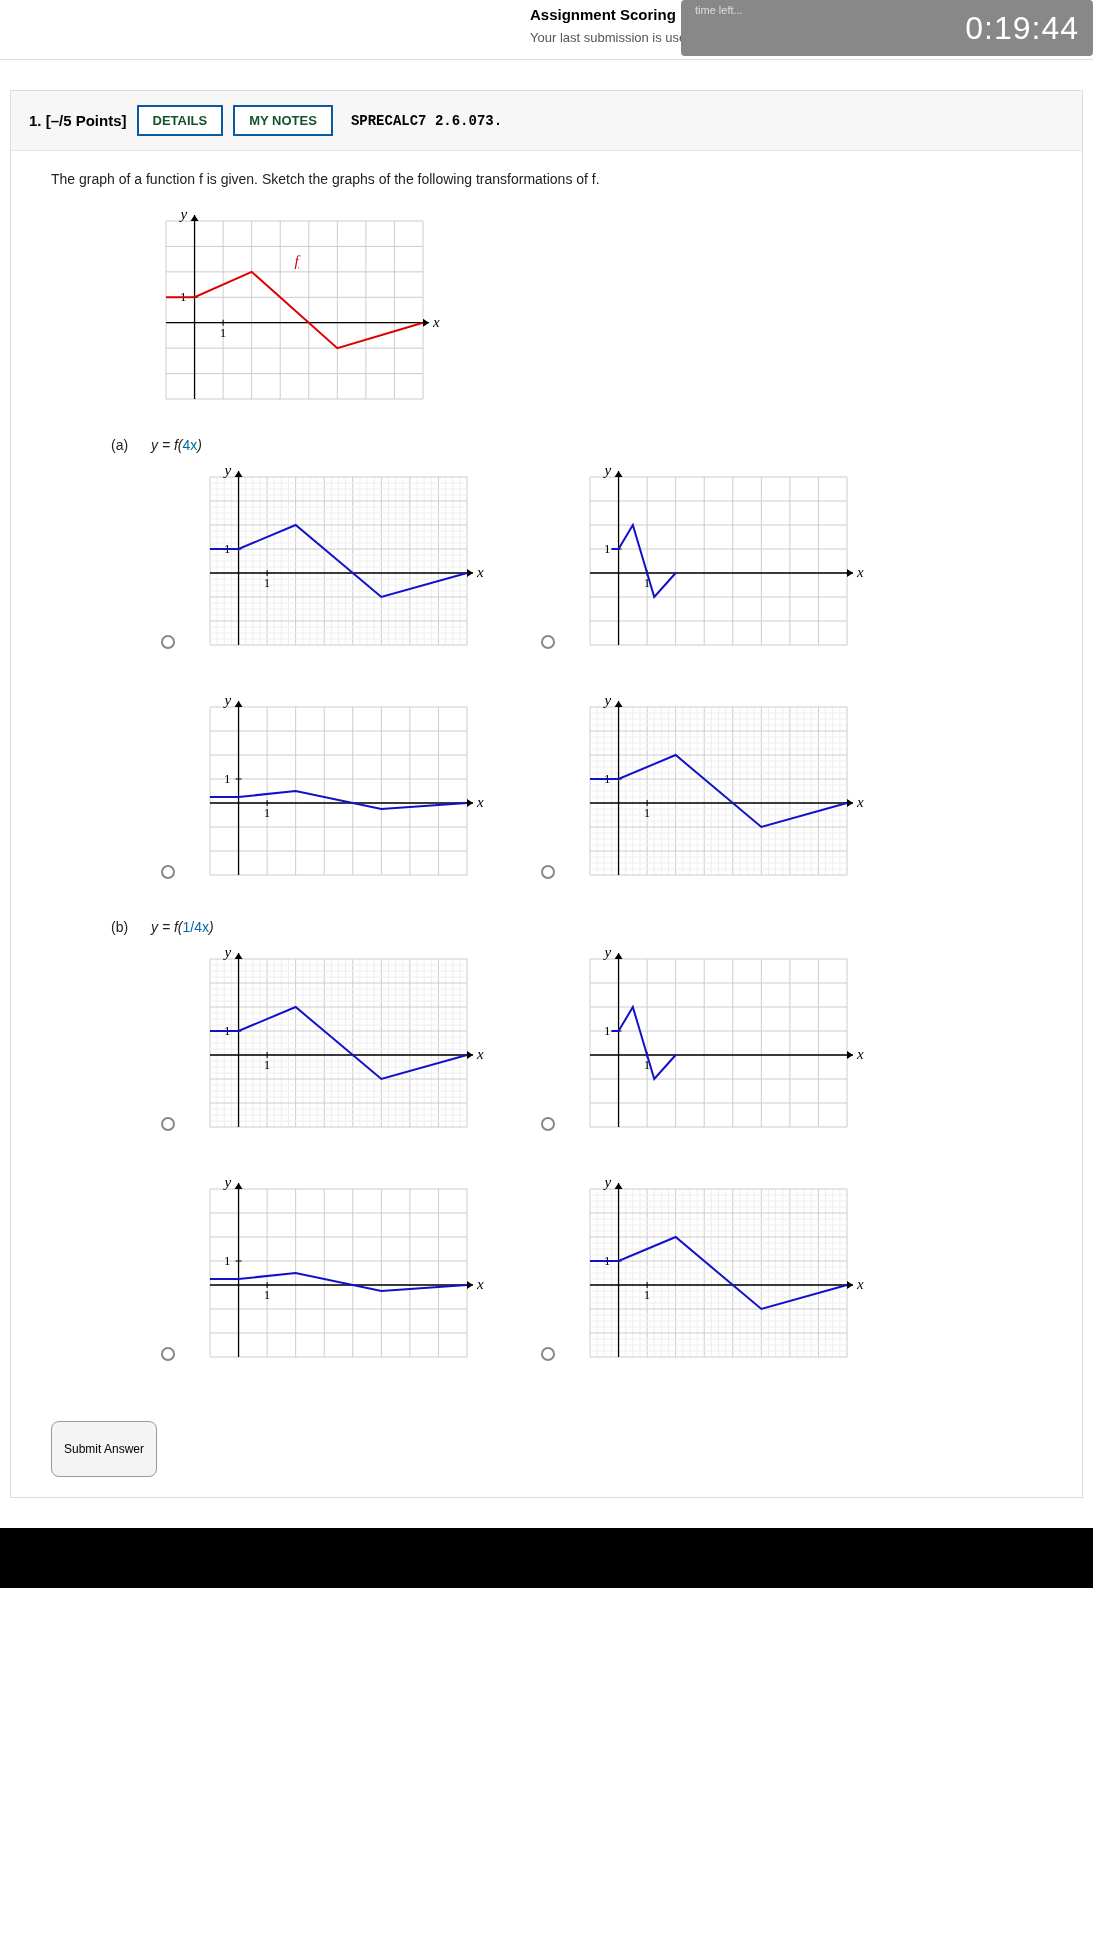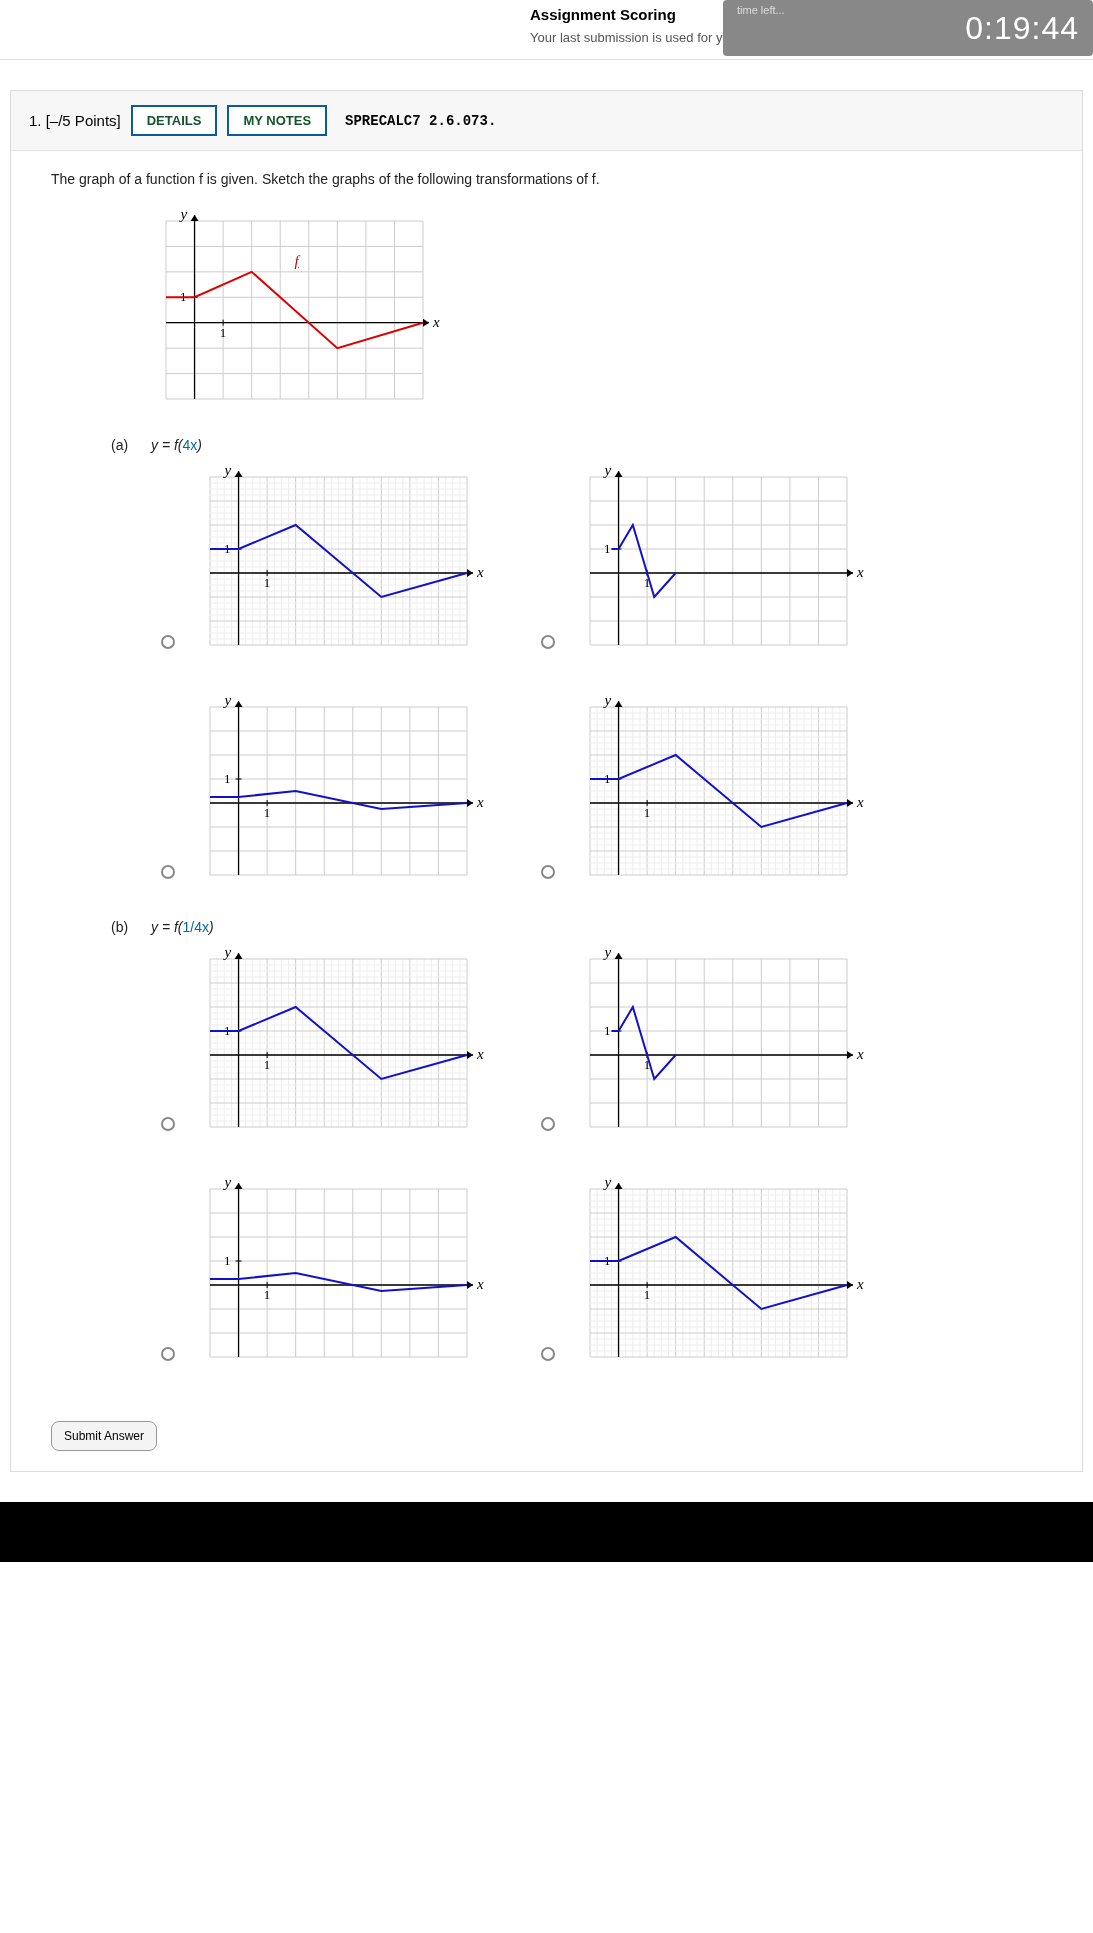--- a/index.html
+++ b/index.html
@@ -1,46 +1,46 @@
 <!DOCTYPE html>
 <html><head>
 <meta charset="utf-8">
 <style>
   * { box-sizing: border-box; margin: 0; padding: 0; }
   body { font-family: Arial, Helvetica, sans-serif; background: #fff; width: 1093px; }
   .topbar { height: 60px; border-bottom: 1px solid #ddd; position: relative; }
   .timer-pill {
-    position: absolute; right: 0; top: 0; width: 370px; height: 56px;
+    position: absolute; right: 0; top: 0; width: 412px; height: 56px;
     background: #888; border-radius: 4px; color: #fff; padding: 6px 14px;
     display: flex; align-items: center; justify-content: flex-end;
   }
   .timer-label { font-size: 11px; color: #ddd; position: absolute; top: 4px; left: 14px; }
   .timer-val { font-size: 32px; font-weight: 400; letter-spacing: 1px; }
   .scoring { position: absolute; left: 530px; top: 6px; font-size: 15px; font-weight: bold; text-align: center; }
   .scoring-sub { position: absolute; left: 530px; top: 30px; font-size: 13px; color: #555; }
   .qcard { margin: 30px 10px 0 10px; border: 1px solid #ddd; }
   .qhead { background: #f7f7f7; border-bottom: 1px solid #e5e5e5; padding: 14px 18px; display: flex; align-items: center; gap: 10px; }
-  .qnum { font-size: 15px; font-weight: normal; }
+  .qnum { font-size: 15px; font-weight: bold; }
   .btn-outline { border: 2px solid #0b5a9d; color: #14532d; padding: 6px 14px; font-size: 13px; font-weight: bold; background: #fff; cursor: pointer; }
   .qref { font-size: 14px; font-weight: bold; margin-left: 8px; font-family: Liberation Mono, monospace; }
   .qbody { padding: 20px 40px 30px 40px; font-size: 14px; color: #222; }
   .prompt { margin-bottom: 16px; }
   .fig-wrap { margin-left: 90px; margin-bottom: 24px; }
   .sublabel { display: flex; gap: 14px; margin: 8px 0 6px 60px; font-size: 14px; }
   .sublabel .lp { width: 26px; }
   .sublabel .yform span { color: #0369a1; }
   .options-grid { display: grid; grid-template-columns: 340px 340px; column-gap: 40px; row-gap: 30px; margin-left: 110px; }
   .opt { display: flex; align-items: flex-end; gap: 10px; }
   .radio { width: 14px; height: 14px; border: 2px solid #888; border-radius: 50%; background: #fff; margin-bottom: 10px; cursor: pointer; flex-shrink: 0; }
   svg.chart { display: block; }
   .axis-label { font-family: 'Times New Roman', serif; font-style: italic; font-size: 15px; }
   .tick-label { font-family: 'Times New Roman', serif; font-size: 13px; }
   .fn-label { font-family: 'Times New Roman', serif; font-style: italic; font-size: 15px; fill: #c00; }
   .submit-row { margin: 20px 0 20px 40px; }
-  .submit-btn { border: 1px solid #999; border-radius: 8px; padding: 7px 12px; font-size: 12px; background: #f4f4f4; cursor: pointer; }
+  .submit-btn { border: 1px solid #999; border-radius: 8px; padding: 20px 12px; font-size: 12px; background: #f4f4f4; cursor: pointer; }
   .browser-bar { background: #000; height: 60px; margin-top: 30px; }
 </style>
 </head>
 <body>
 
 <div class="topbar">
   <div class="scoring">Assignment Scoring</div>
   <div class="scoring-sub">Your last submission is used for your score.</div>
   <div class="timer-pill">
     <span class="timer-label">time left...</span>

